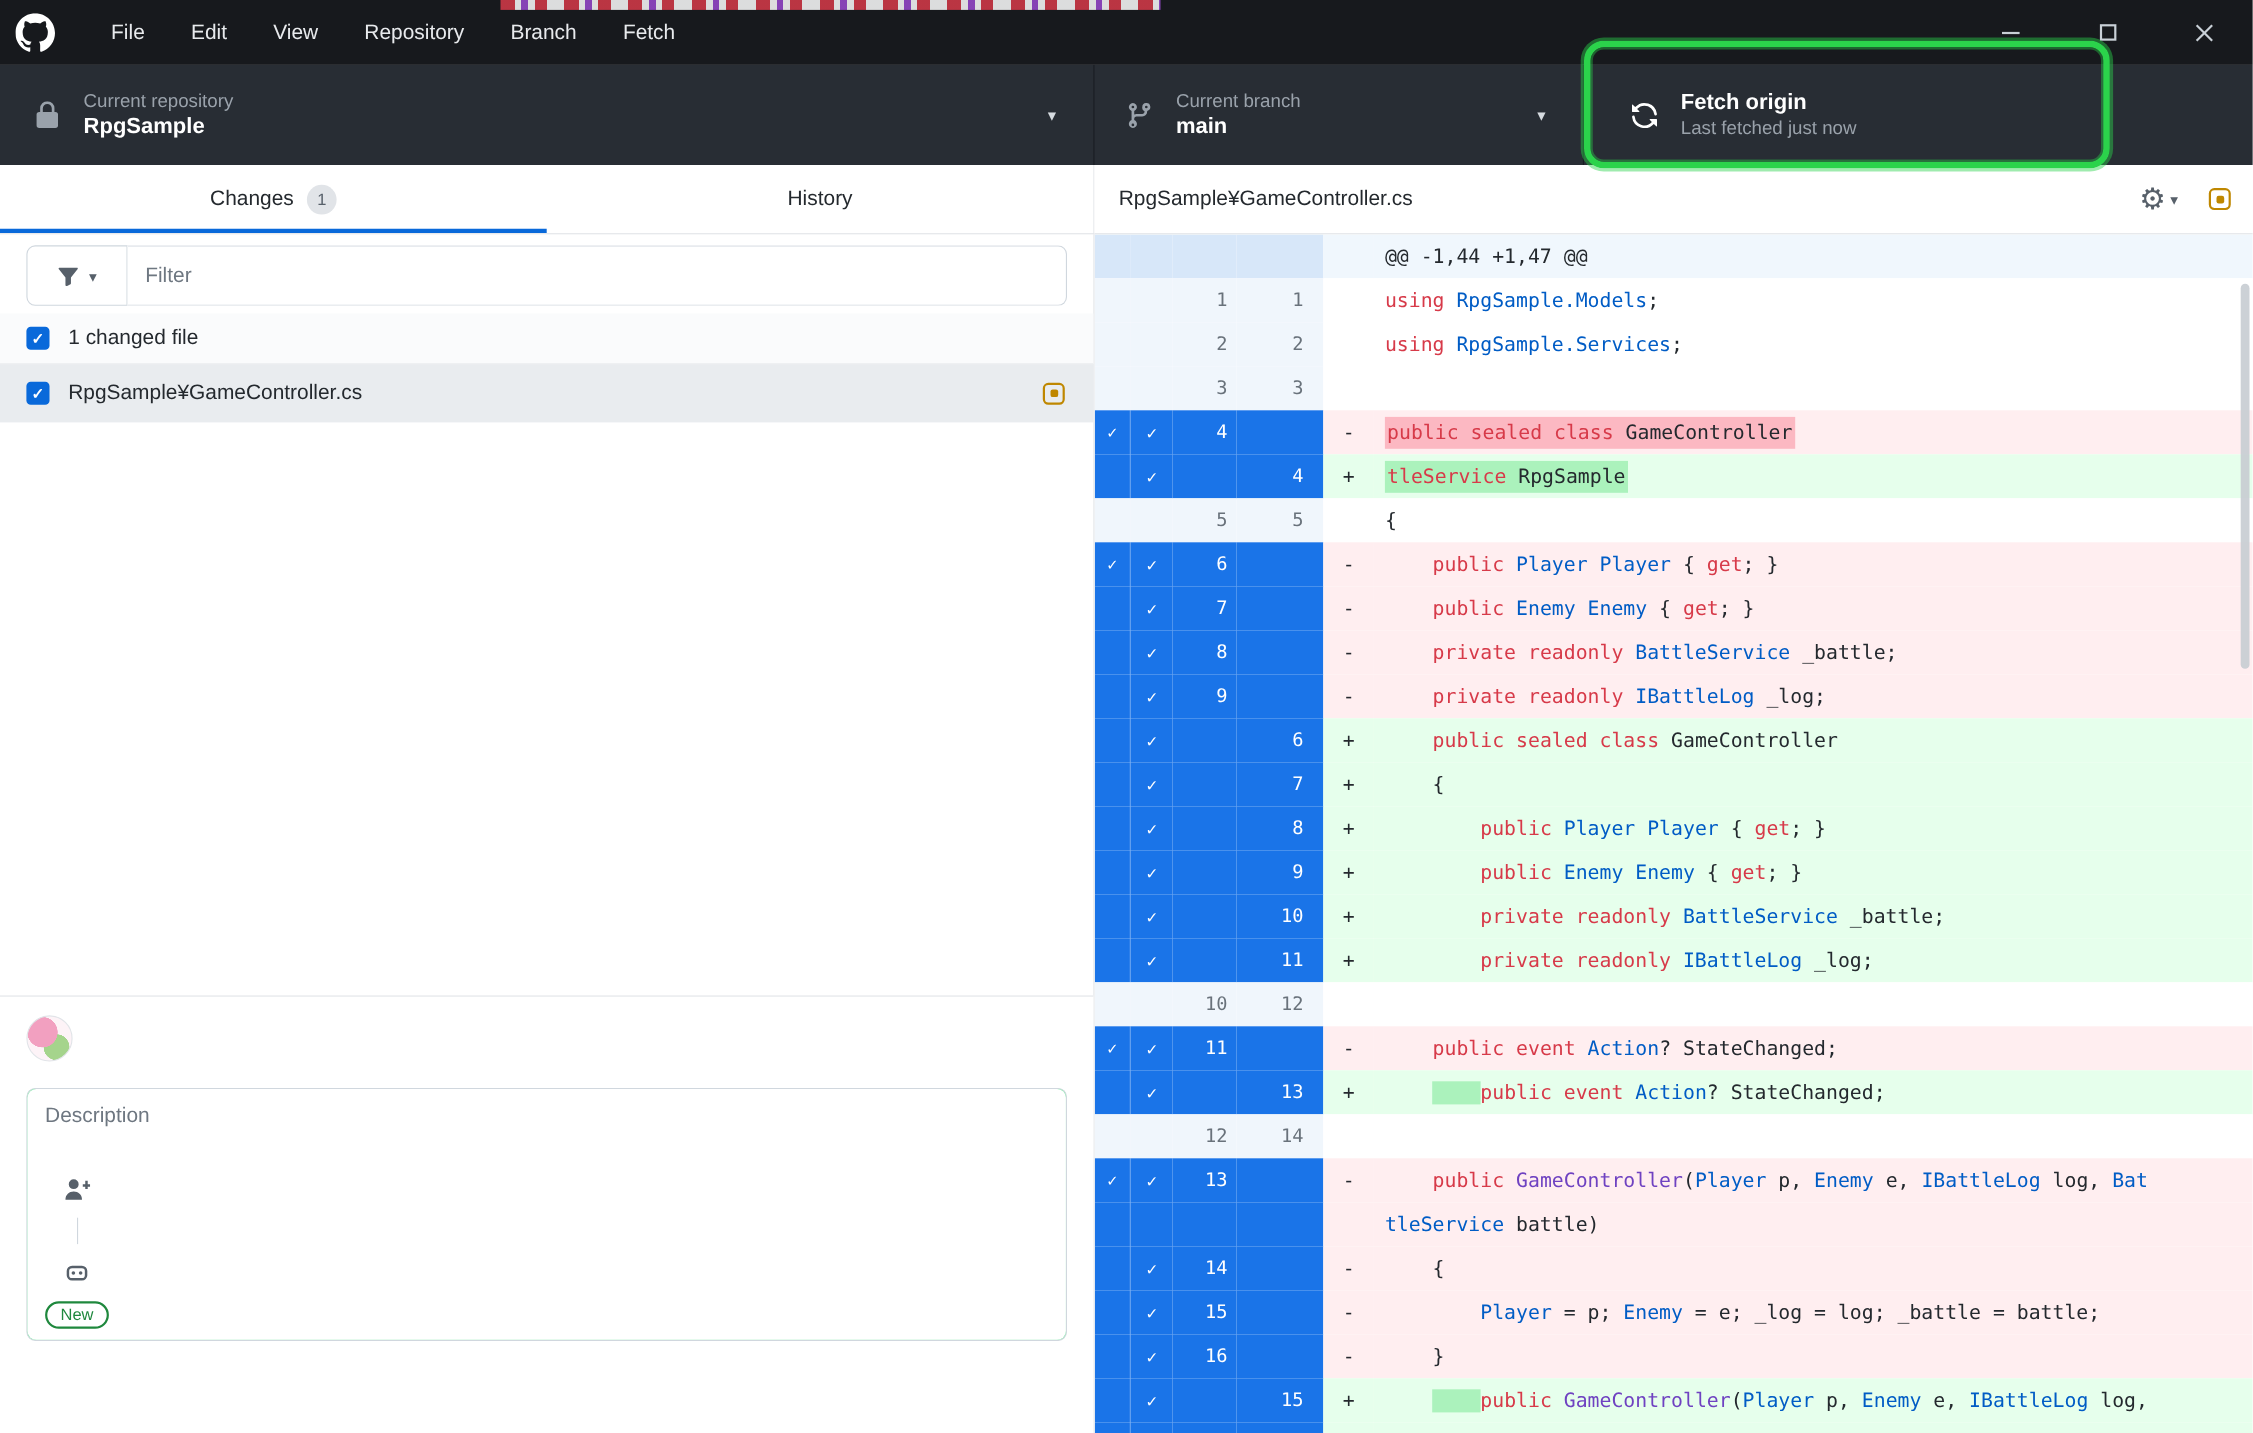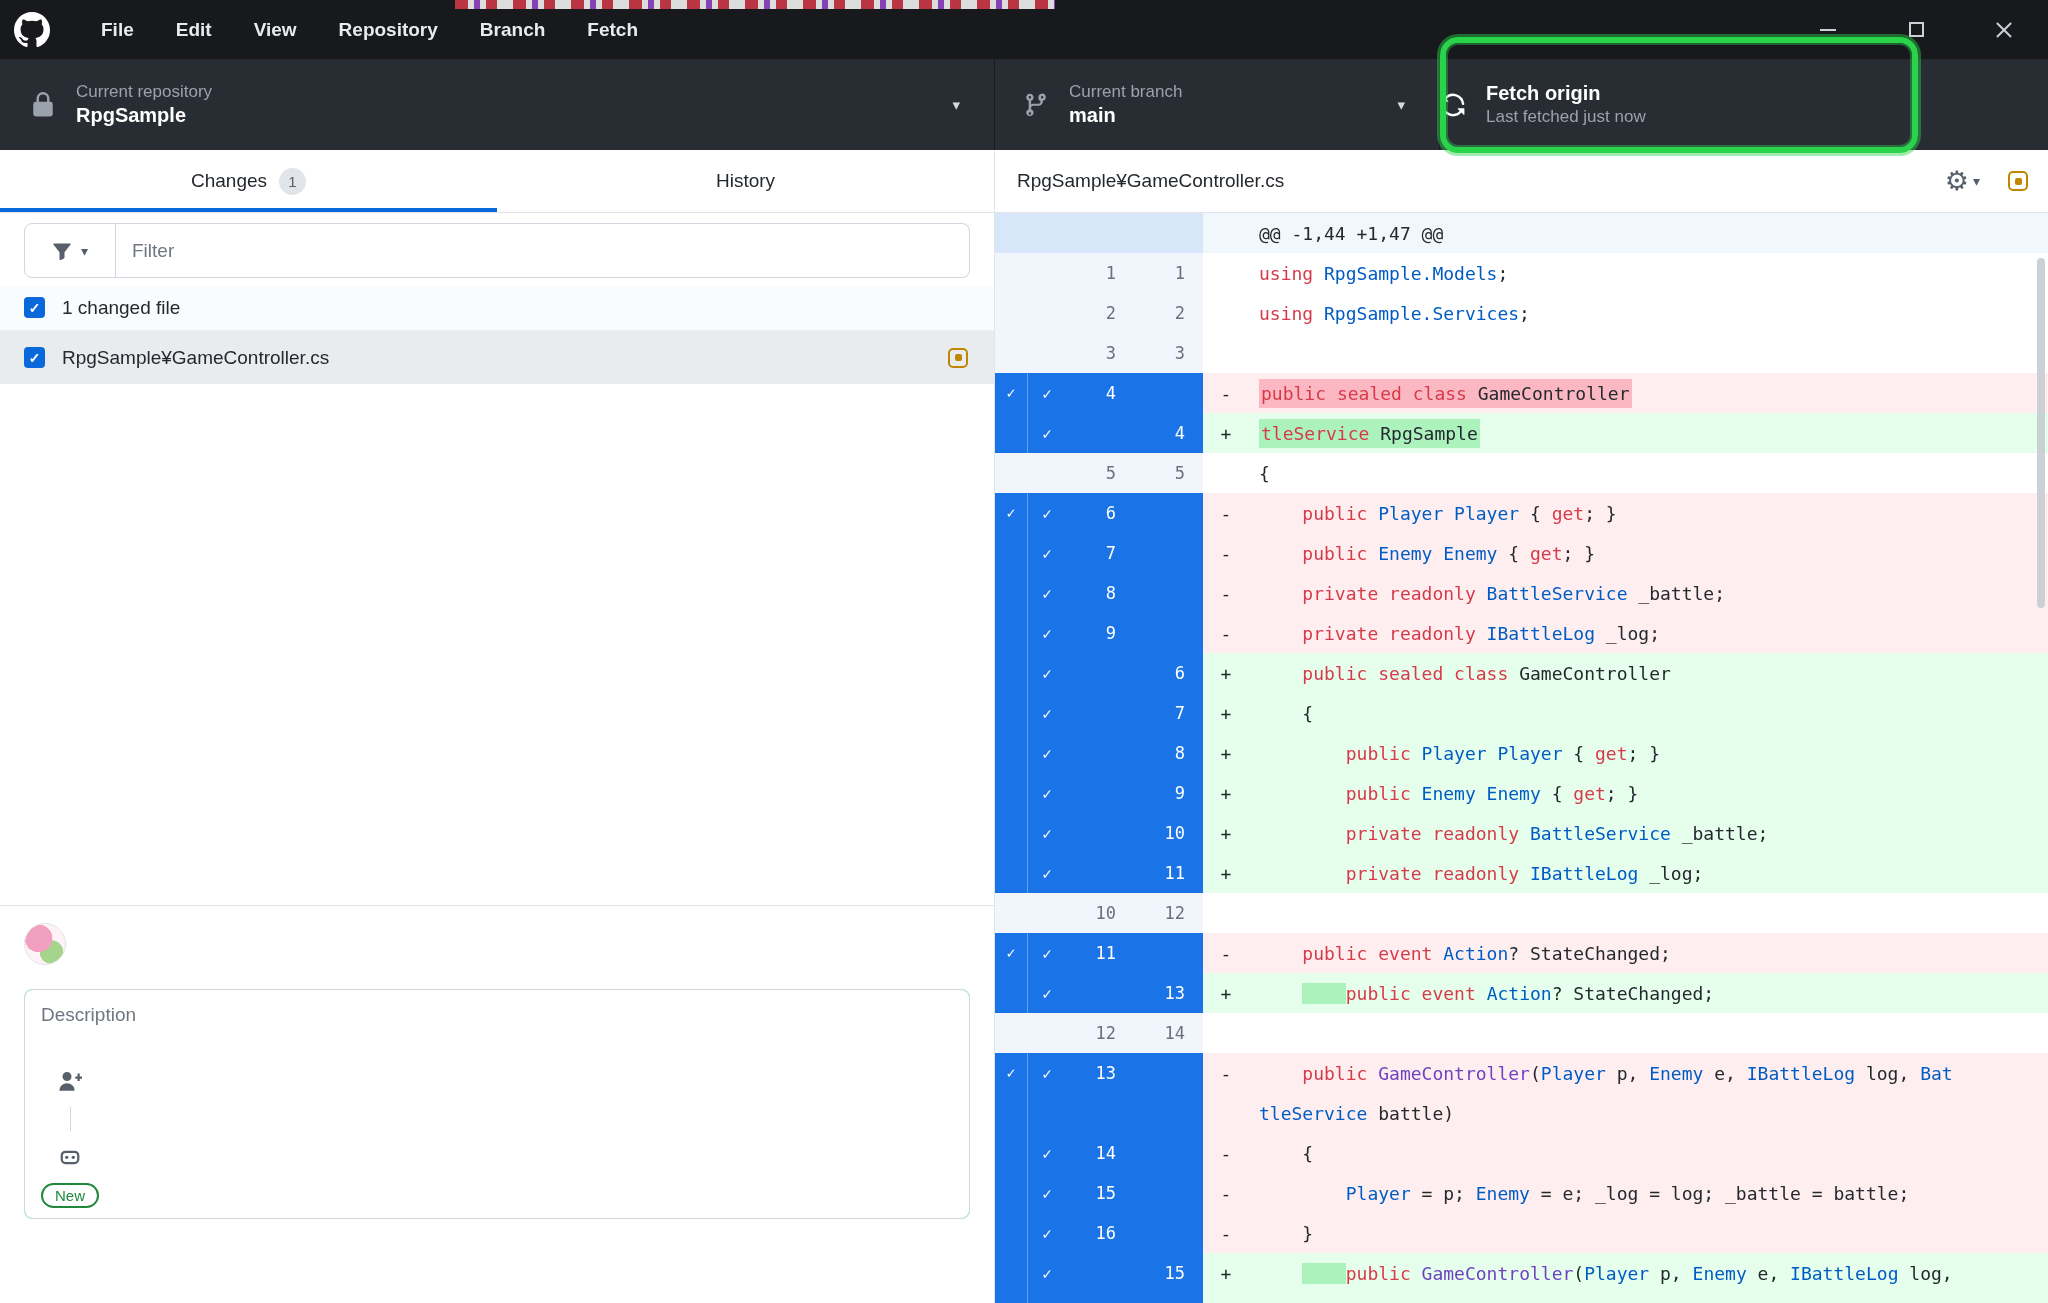--- a/index.html
+++ b/index.html
@@ -1,21 +1,21 @@
 <!DOCTYPE html>
 <html style="--accent-blue: #0969da; --commit-button-blue: #0d66d6; --diff-selected-blue: #1a74e8; --added-bg: #e6ffec; --added-inline: #abf2bc; --removed-bg: #ffeef0; --removed-inline: #fcb8c2; --keyword-red: #d73a49; --type-blue: #005cc5; --function-purple: #6f42c1; --code-plain: #24292e; --modified-icon-orange: #bf8700; --annotation-green: #2bd34b; --titlebar-bg: #17191d; --toolbar-bg: #282d34;"><head>
 <meta charset="utf-8">
 <style>
   * { margin:0; padding:0; box-sizing:border-box; }
   html,body { width:2048px; height:1303px; overflow:hidden; }
   body { position:relative; font-family:"Liberation Sans", sans-serif; background:#fff; color:#24292e; }
 
   
   .titlebar { position:absolute; left:0; top:0; width:2048px; height:59px;
-    background:var(--titlebar-bg,#17191d); display:flex; align-items:center; z-index:5;font-weight:bold; }
+    background:var(--titlebar-bg,#17191d); display:flex; align-items:center; z-index:5; }
   .logo { margin-left:14px; width:36px; height:36px; flex:0 0 auto; }
   .menus { display:flex; margin-left:30px; height:100%; align-items:center; }
   .menu { color:#e8eaed; font-size:19px; padding:0 21px; height:100%; display:flex; align-items:center; cursor:default; }
   .win-controls { margin-left:auto; display:flex; height:100%; }
   .win-btn { width:88px; height:100%; display:flex; align-items:center; justify-content:center; }
   .min-glyph { width:16px; height:2px; background:#c9d0d7; display:block; }
   .max-glyph { width:15px; height:15px; border:2px solid #c9d0d7; display:block; }
   .close-glyph { position:relative; width:18px; height:18px; display:block; }
   .close-glyph:before,.close-glyph:after { content:""; position:absolute; left:-1px; top:8px; width:20px; height:2px; background:#c9d0d7; }
   .close-glyph:before { transform:rotate(45deg); } .close-glyph:after { transform:rotate(-45deg); }
@@ -24,21 +24,21 @@
   .artifact { position:absolute; left:455px; top:0; width:600px; height:9px; z-index:6;
     background:repeating-linear-gradient(90deg,#d73a49 0 13px,#fff 13px 19px,#9a4ad0 19px 25px,#fff 25px 31px,#d73a49 31px 42px,#fff 42px 58px);
     opacity:.85; }
 
   
   .toolbar { position:absolute; left:0; top:59px; width:2048px; height:91px;
     background:var(--toolbar-bg,#282d34); display:flex; z-index:4; }
   .tb-section { display:flex; align-items:center; position:relative; height:100%; }
   .tb-section.repo { width:995px; border-right:1px solid #191d22; padding-left:30px; }
   .tb-section.branch { width:445px; border-right:1px solid #191d22; padding-left:28px; }
-  .tb-section.fetch { flex:1; }
+  .tb-section.fetch { flex:1; padding-left:42px; }
   .tb-icon { width:26px; height:26px; margin-right:20px; flex:0 0 auto; }
   .tb-text { display:flex; flex-direction:column; justify-content:flex-end; line-height:1.25; }
   .tb-label { color:#9aa2ab; font-size:17px; }
   .tb-value { color:#fff; font-size:20px; font-weight:600; }
   .tb-caret { position:absolute; right:34px; top:50%; transform:translateY(-50%); color:#d6dbe0; font-size:15px; }
 
   
   .annotation { position:absolute; left:1440px; top:37px; width:478px; height:116px;
     border:6px solid var(--annotation-green,#2bd34b); border-radius:18px; z-index:60; pointer-events:none;
     box-shadow:0 0 0 3px rgba(43,211,75,.45), inset 0 0 0 2px rgba(43,211,75,.4); }

